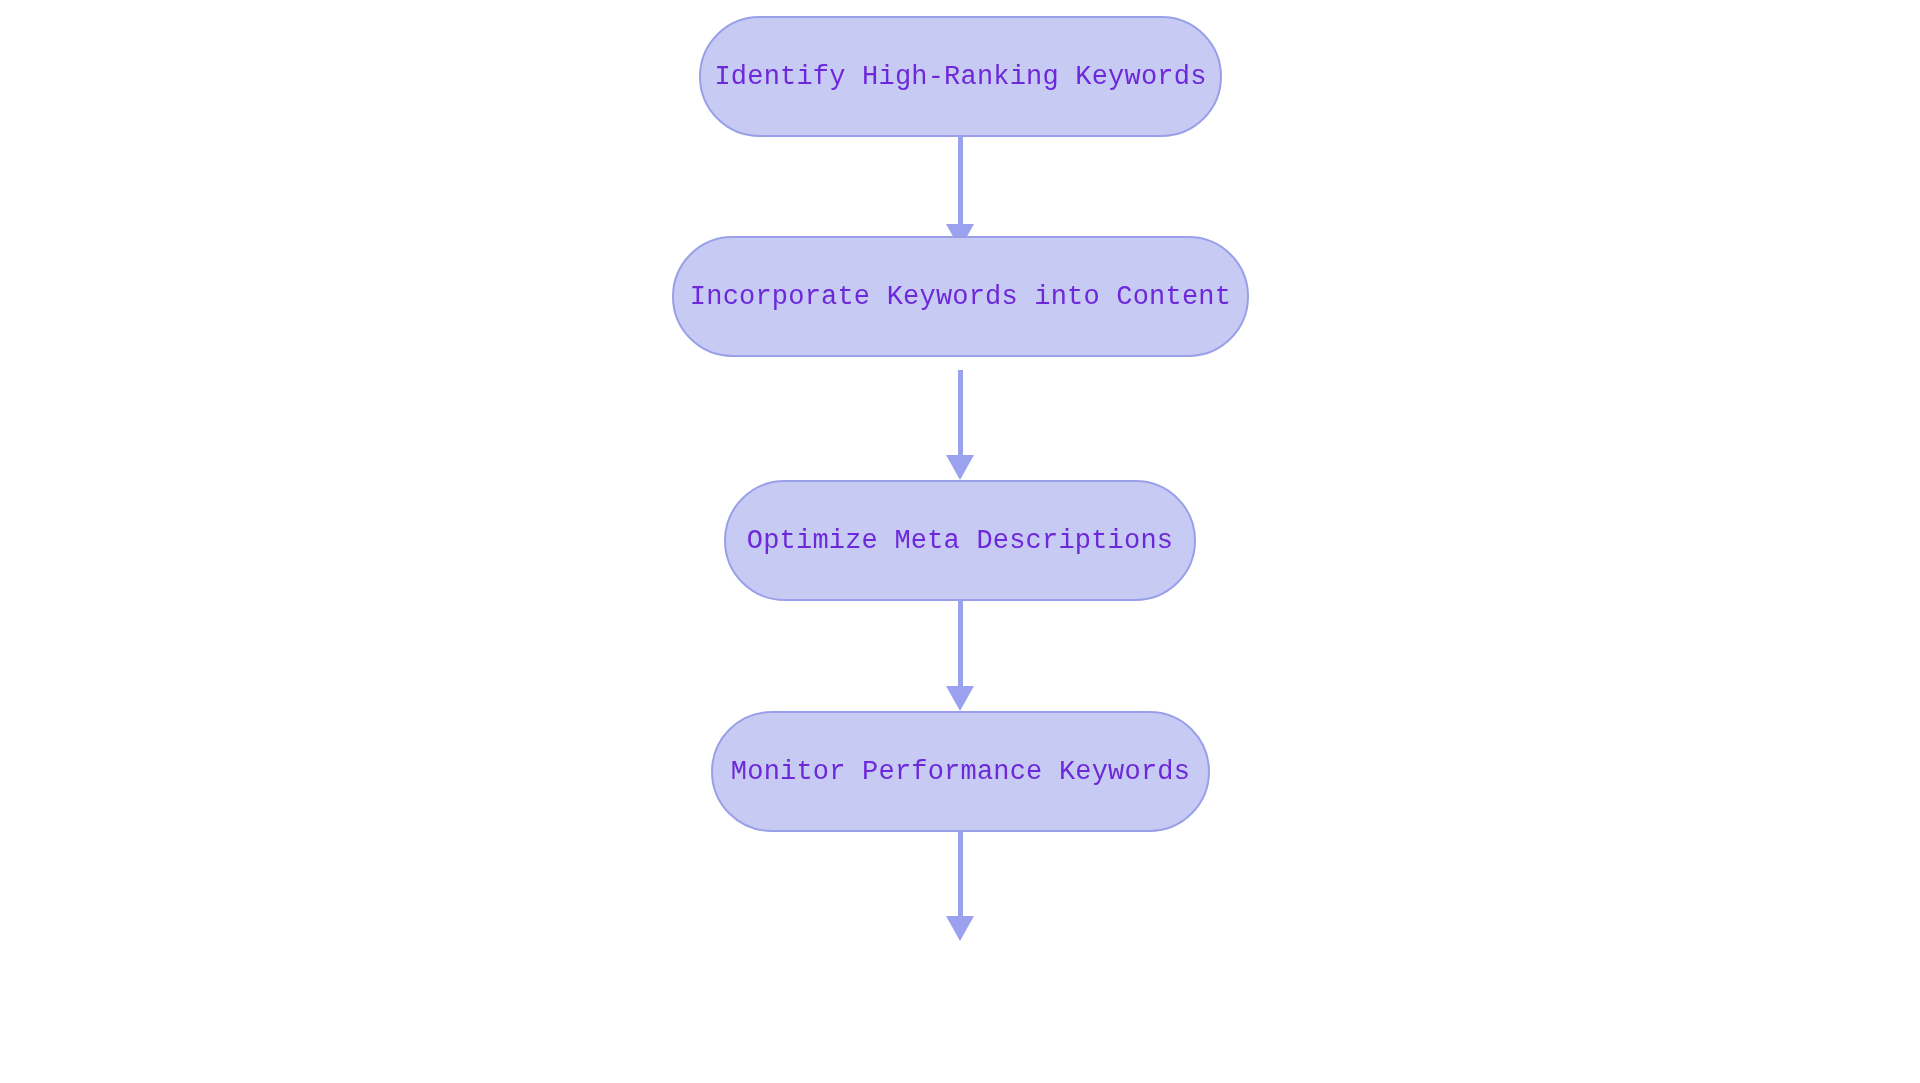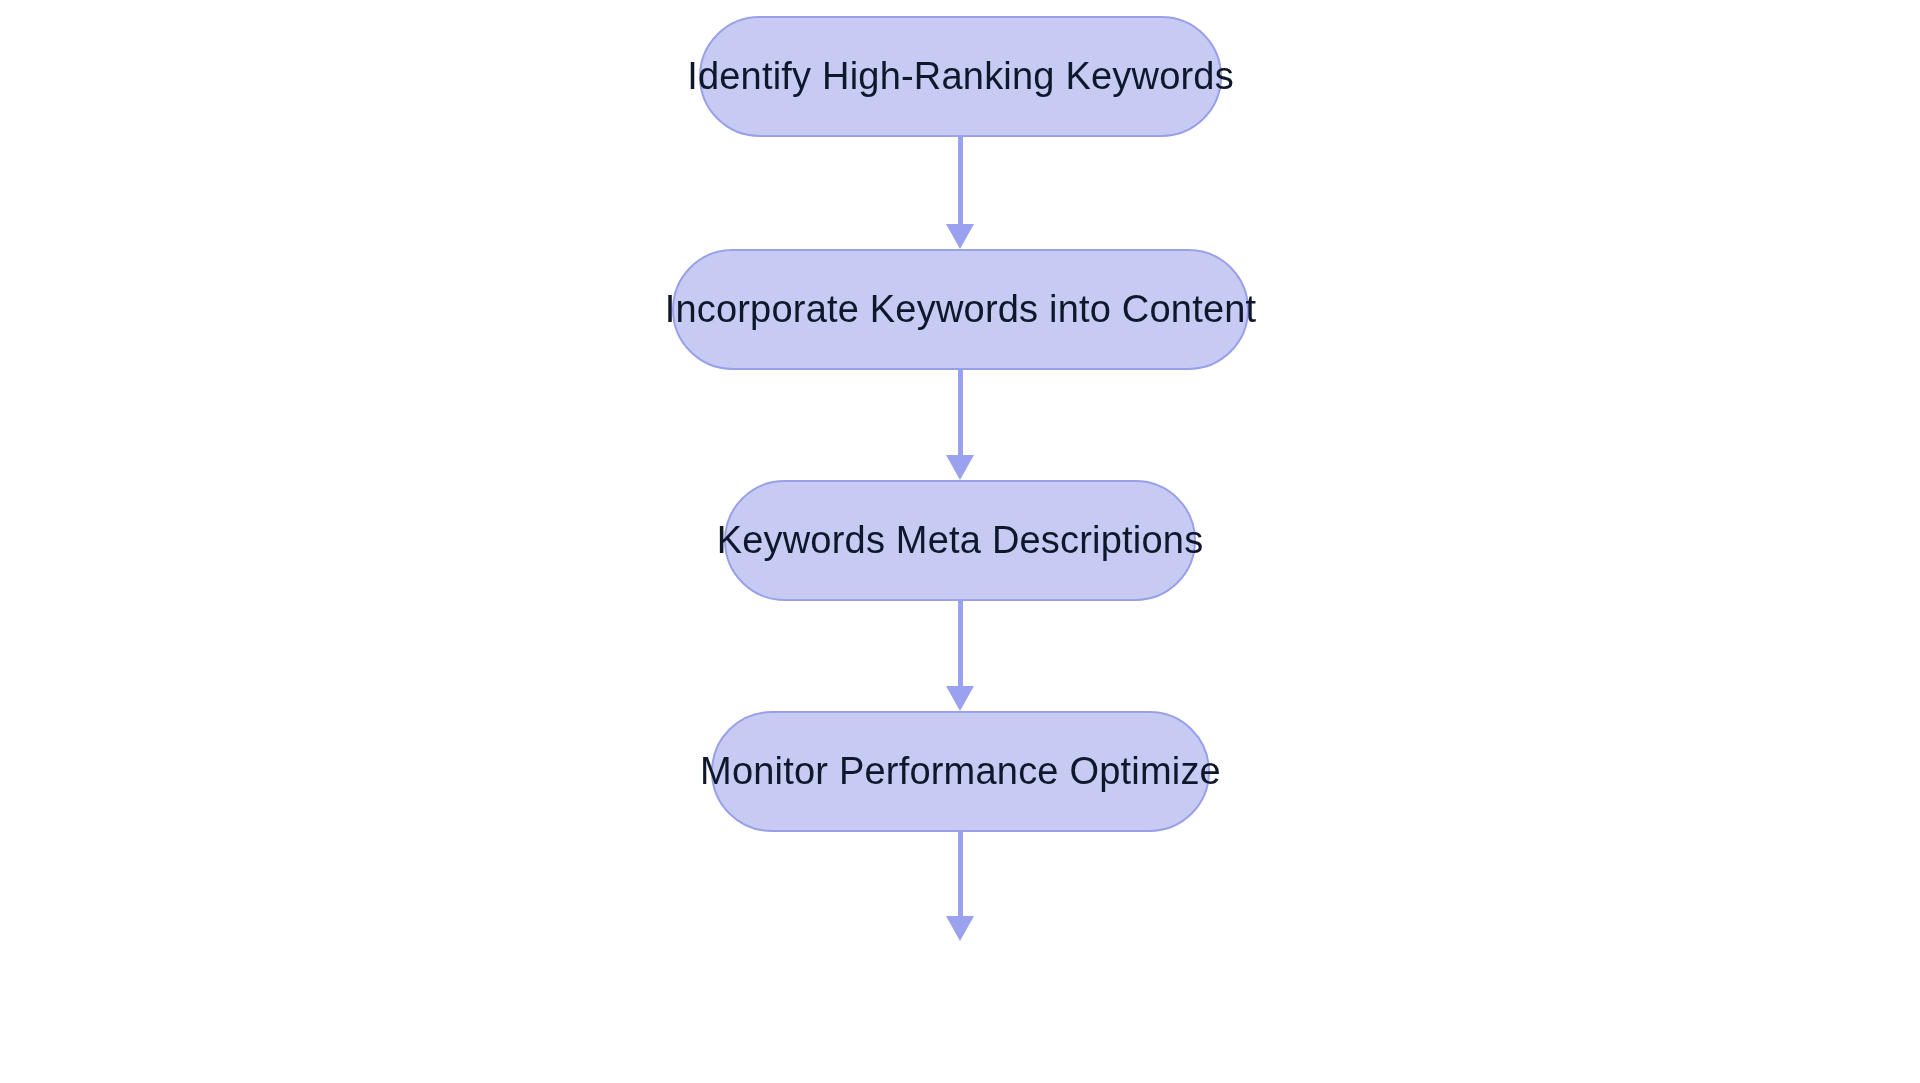--- a/index.html
+++ b/index.html
@@ -21,29 +21,30 @@
     box-sizing: border-box;
     height: 121px;
     background: #c7cbf4;
     border: 2px solid #9aa0e8;
     border-radius: 62px;
     display: flex;
     align-items: center;
     justify-content: center;
   }
   .node-label {
-    color: #0f172a;
-    font-size: 38px;
+    color: #6d28d9;
+    font-size: 27px;
     font-weight: 400;
     letter-spacing: 0.2px;
     white-space: nowrap;
     text-align: center;
+    font-family: Liberation Mono, monospace;
   }
   .n1 { top: 16px;  width: 523px; margin-left: -261px; }
-  .n2 { top: 249px; width: 577px; margin-left: -288px; }
+  .n2 { top: 236px; width: 577px; margin-left: -288px; }
   .n3 { top: 480px; width: 472px; margin-left: -236px; }
   .n4 { top: 711px; width: 499px; margin-left: -249px; }
   .n5 { top: 941px; width: 456px; margin-left: -228px; }
 
   .arrow {
     position: absolute;
     left: 50%;
     width: 28px;
     margin-left: -14px;
   }
@@ -89,30 +90,30 @@
   <div class="node n2">
     <span class="node-label">Incorporate Keywords into Content</span>
   </div>
 
   <div class="arrow a2">
     <div class="stem"></div>
     <div class="head"></div>
   </div>
 
   <div class="node n3">
-    <span class="node-label">Keywords Meta Descriptions</span>
+    <span class="node-label">Optimize Meta Descriptions</span>
   </div>
 
   <div class="arrow a3">
     <div class="stem"></div>
     <div class="head"></div>
   </div>
 
   <div class="node n4">
-    <span class="node-label">Monitor Performance Optimize</span>
+    <span class="node-label">Monitor Performance Keywords</span>
   </div>
 
   <div class="arrow a4">
     <div class="stem"></div>
     <div class="head"></div>
   </div>
 
 
 </div>
 

